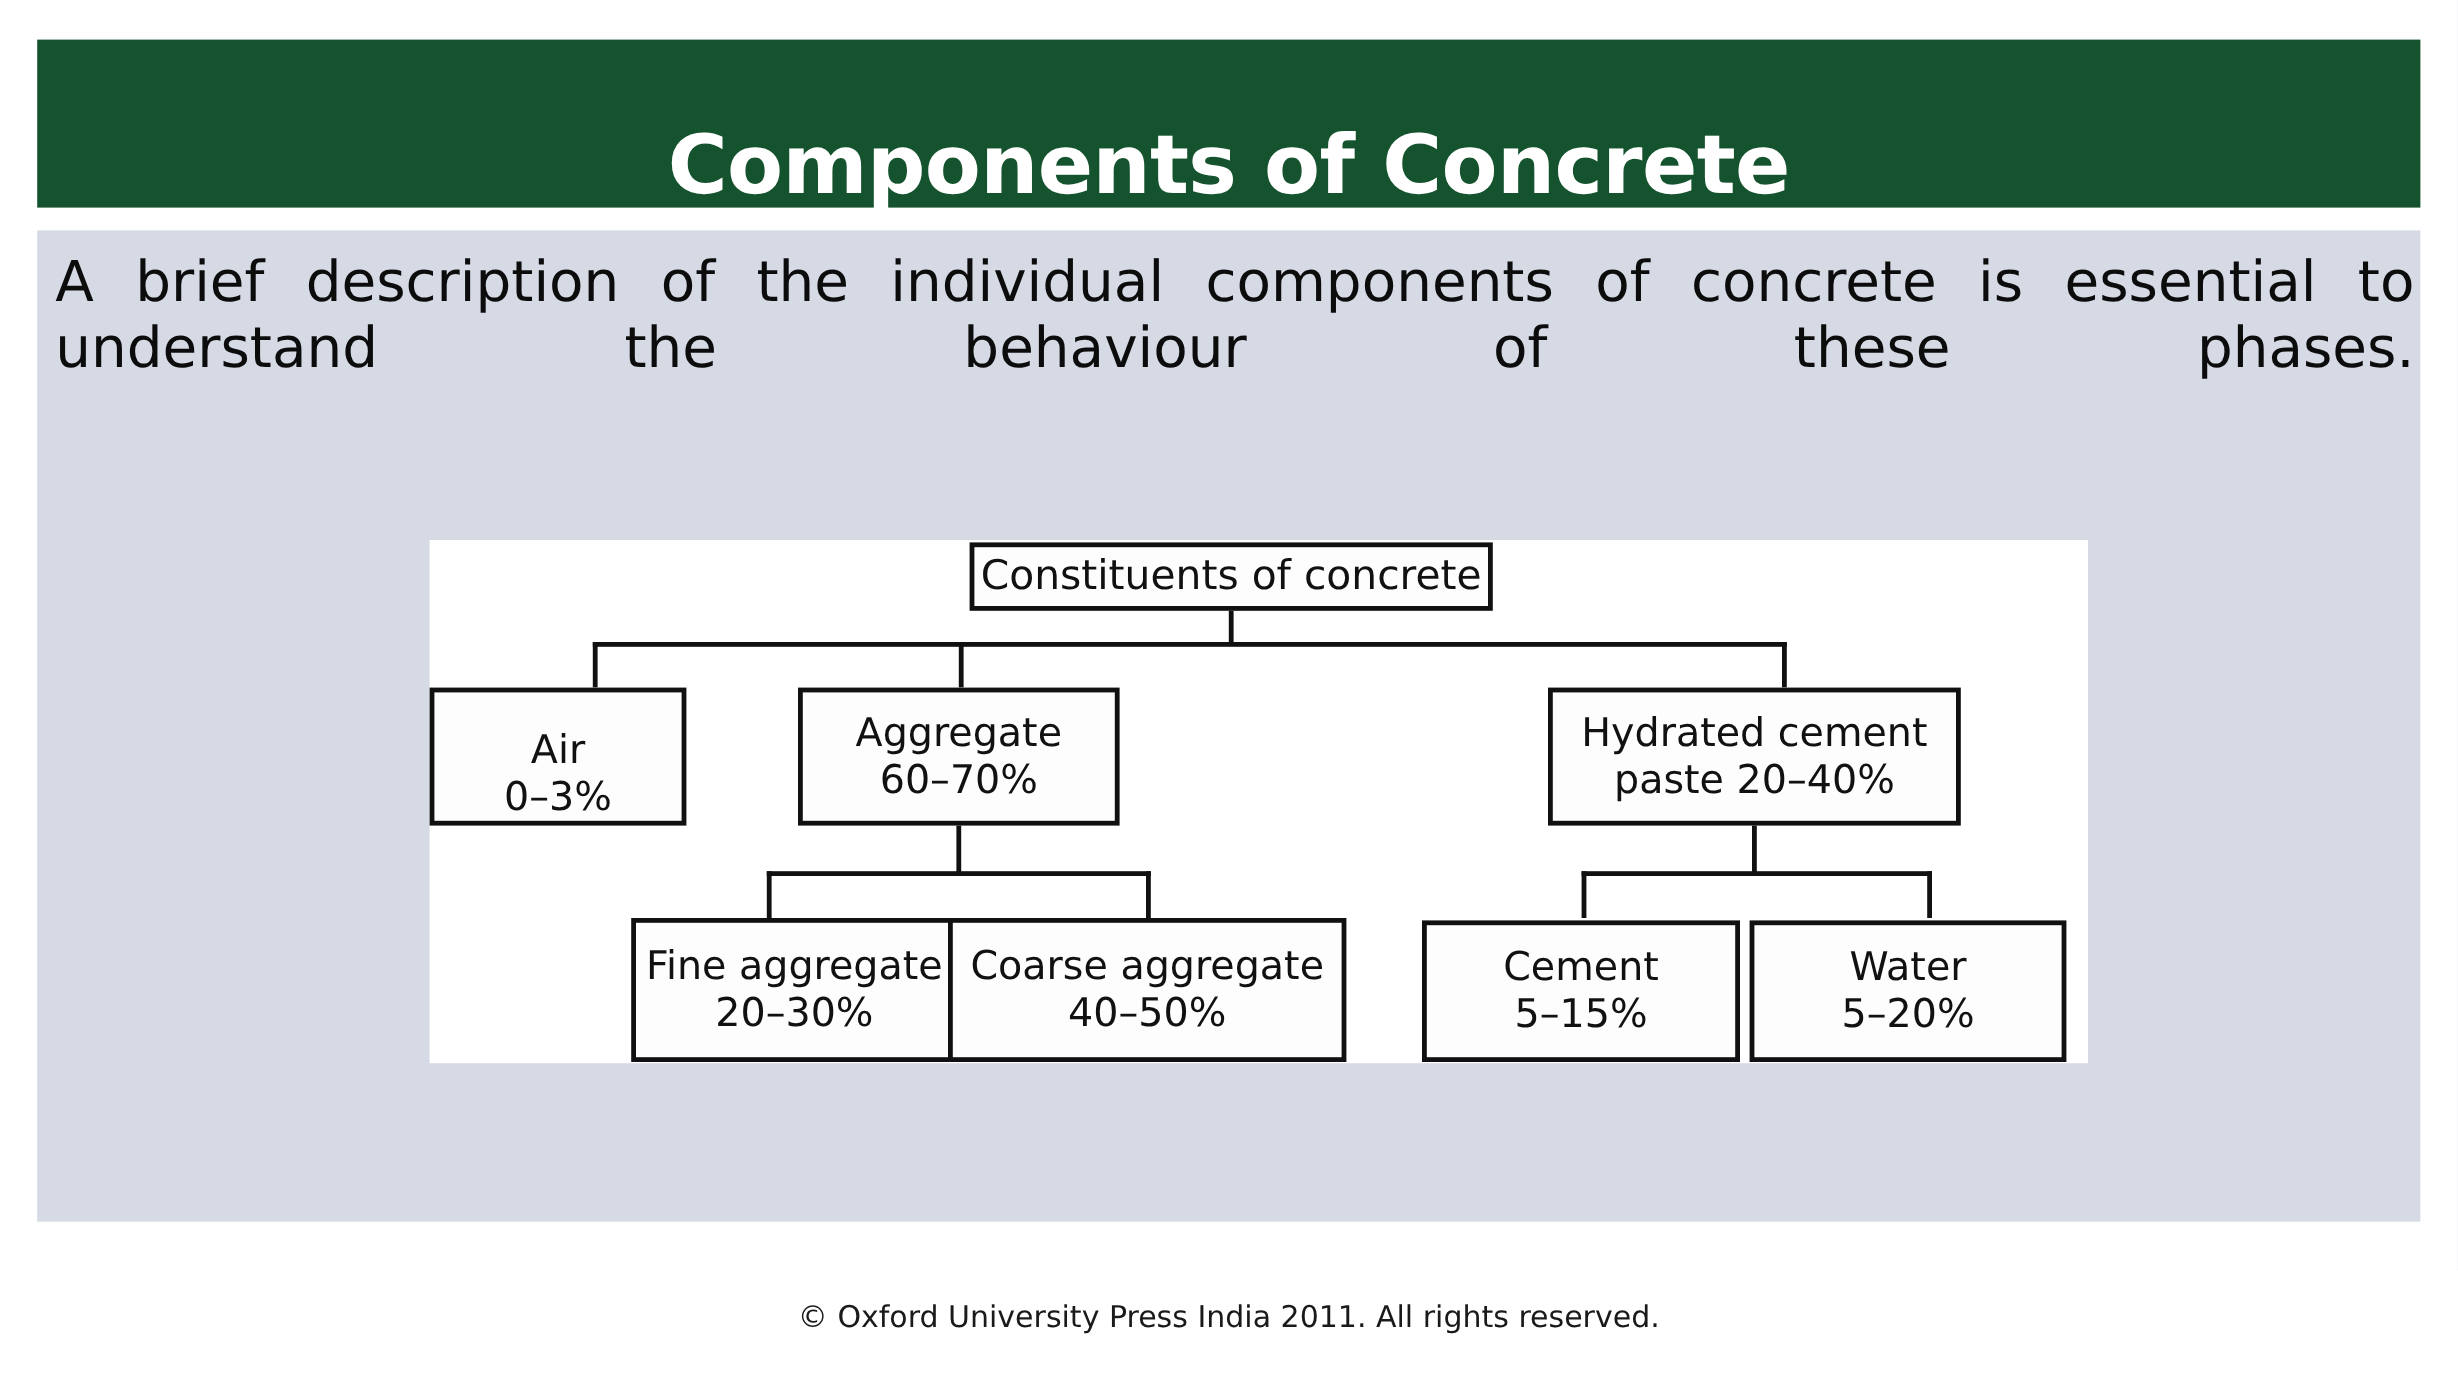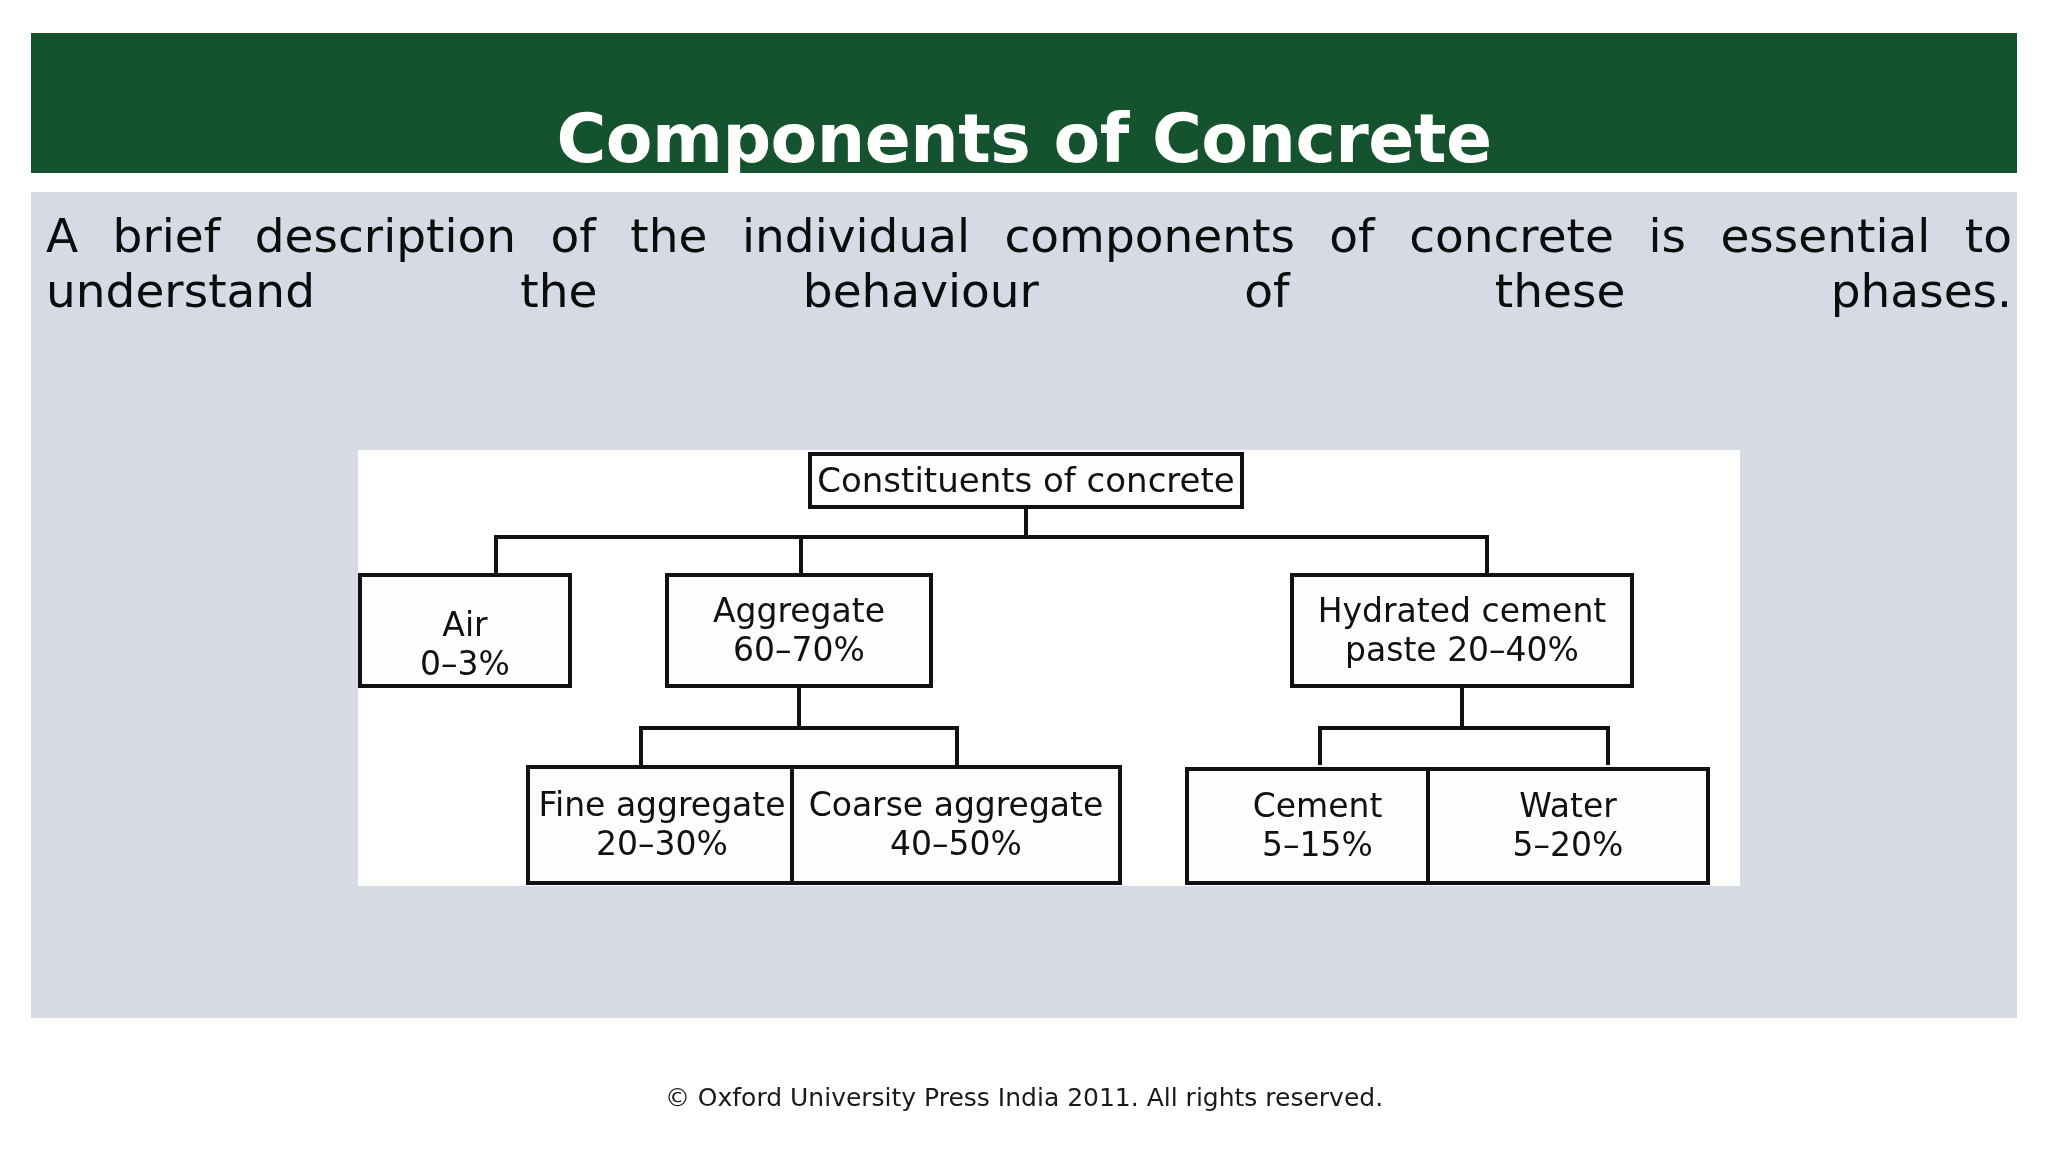--- a/index.html
+++ b/index.html
@@ -175,21 +175,21 @@
     <div class="node" style="left:432px; top:315px; width:332px; height:120px;">
       <span>Coarse aggregate</span>
       <span class="line2">40–50%</span>
     </div>
 
     <div class="node" style="left:827px; top:317px; width:265px; height:118px;">
       <span>Cement</span>
       <span class="line2">5–15%</span>
     </div>
 
-    <div class="node" style="left:1068px; top:317px; width:284px; height:118px;">
+    <div class="node" style="left:1100px; top:317px; width:264px; height:118px;">
       <span>Water</span>
       <span class="line2">5–20%</span>
     </div>
 
   </div>
 </div>
 
 <div id="footer">© Oxford University Press India 2011. All rights reserved.</div>
 
 </body></html>

